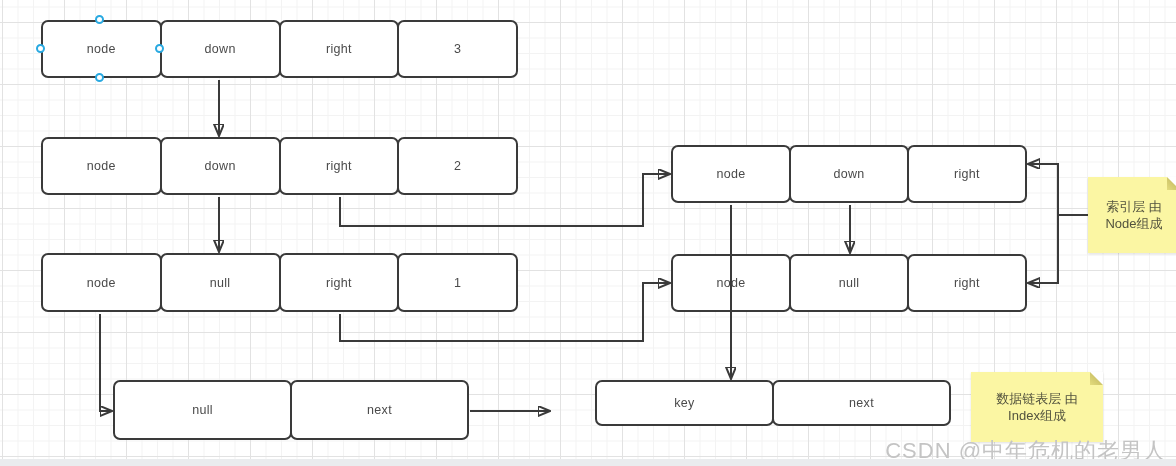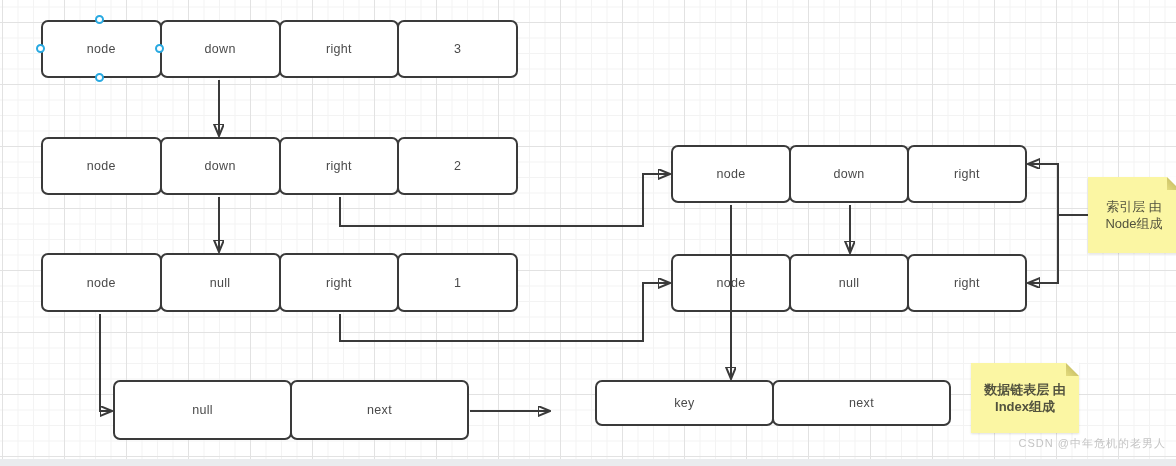--- a/index.html
+++ b/index.html
@@ -33,21 +33,21 @@
   .note .fold{
     position:absolute;top:0;right:0;width:13px;height:13px;
     background:linear-gradient(225deg,#ffffff 0%,#ffffff 49%,#cfc66b 51%,#e4dc7e 100%);
   }
   .handle{
     position:absolute;z-index:6;width:9px;height:9px;border-radius:50%;
     background:#ffffff;border:2px solid #29a9e1;box-sizing:border-box;
   }
   .watermark{
     position:absolute;z-index:7;right:10px;top:436px;
-    font-size:11px;color:#c4c4c4;letter-spacing:1px;white-space:nowrap;
+    font-size:22px;color:#c4c4c4;letter-spacing:1px;white-space:nowrap;
   }
   .bottom-strip{
     position:absolute;z-index:8;left:0;bottom:0;width:100%;height:7px;background:#eaecee;
   }
 </style>
 </head>
 <body>
 
 <div class="canvas">
 
@@ -112,21 +112,21 @@
     <div class="cell">null</div>
     <div class="cell">right</div>
   </div>
 
   <div class="note" style="left:1088px;top:177px;width:92px;height:76px;">
     <span class="fold"></span>
     <span>索引层 由</span>
     <span>Node组成</span>
   </div>
 
-  <div class="note" style="left:971px;top:363px;width:108px;height:70px;font-weight:bold;">
+  <div class="note" style="left:971px;top:372px;width:132px;height:70px;">
     <span class="fold"></span>
     <span>数据链表层 由</span>
     <span>Index组成</span>
   </div>
 
   <span class="handle" style="left:95px;top:15px;"></span>
   <span class="handle" style="left:36px;top:44px;"></span>
   <span class="handle" style="left:155px;top:44px;"></span>
   <span class="handle" style="left:95px;top:73px;"></span>
 

